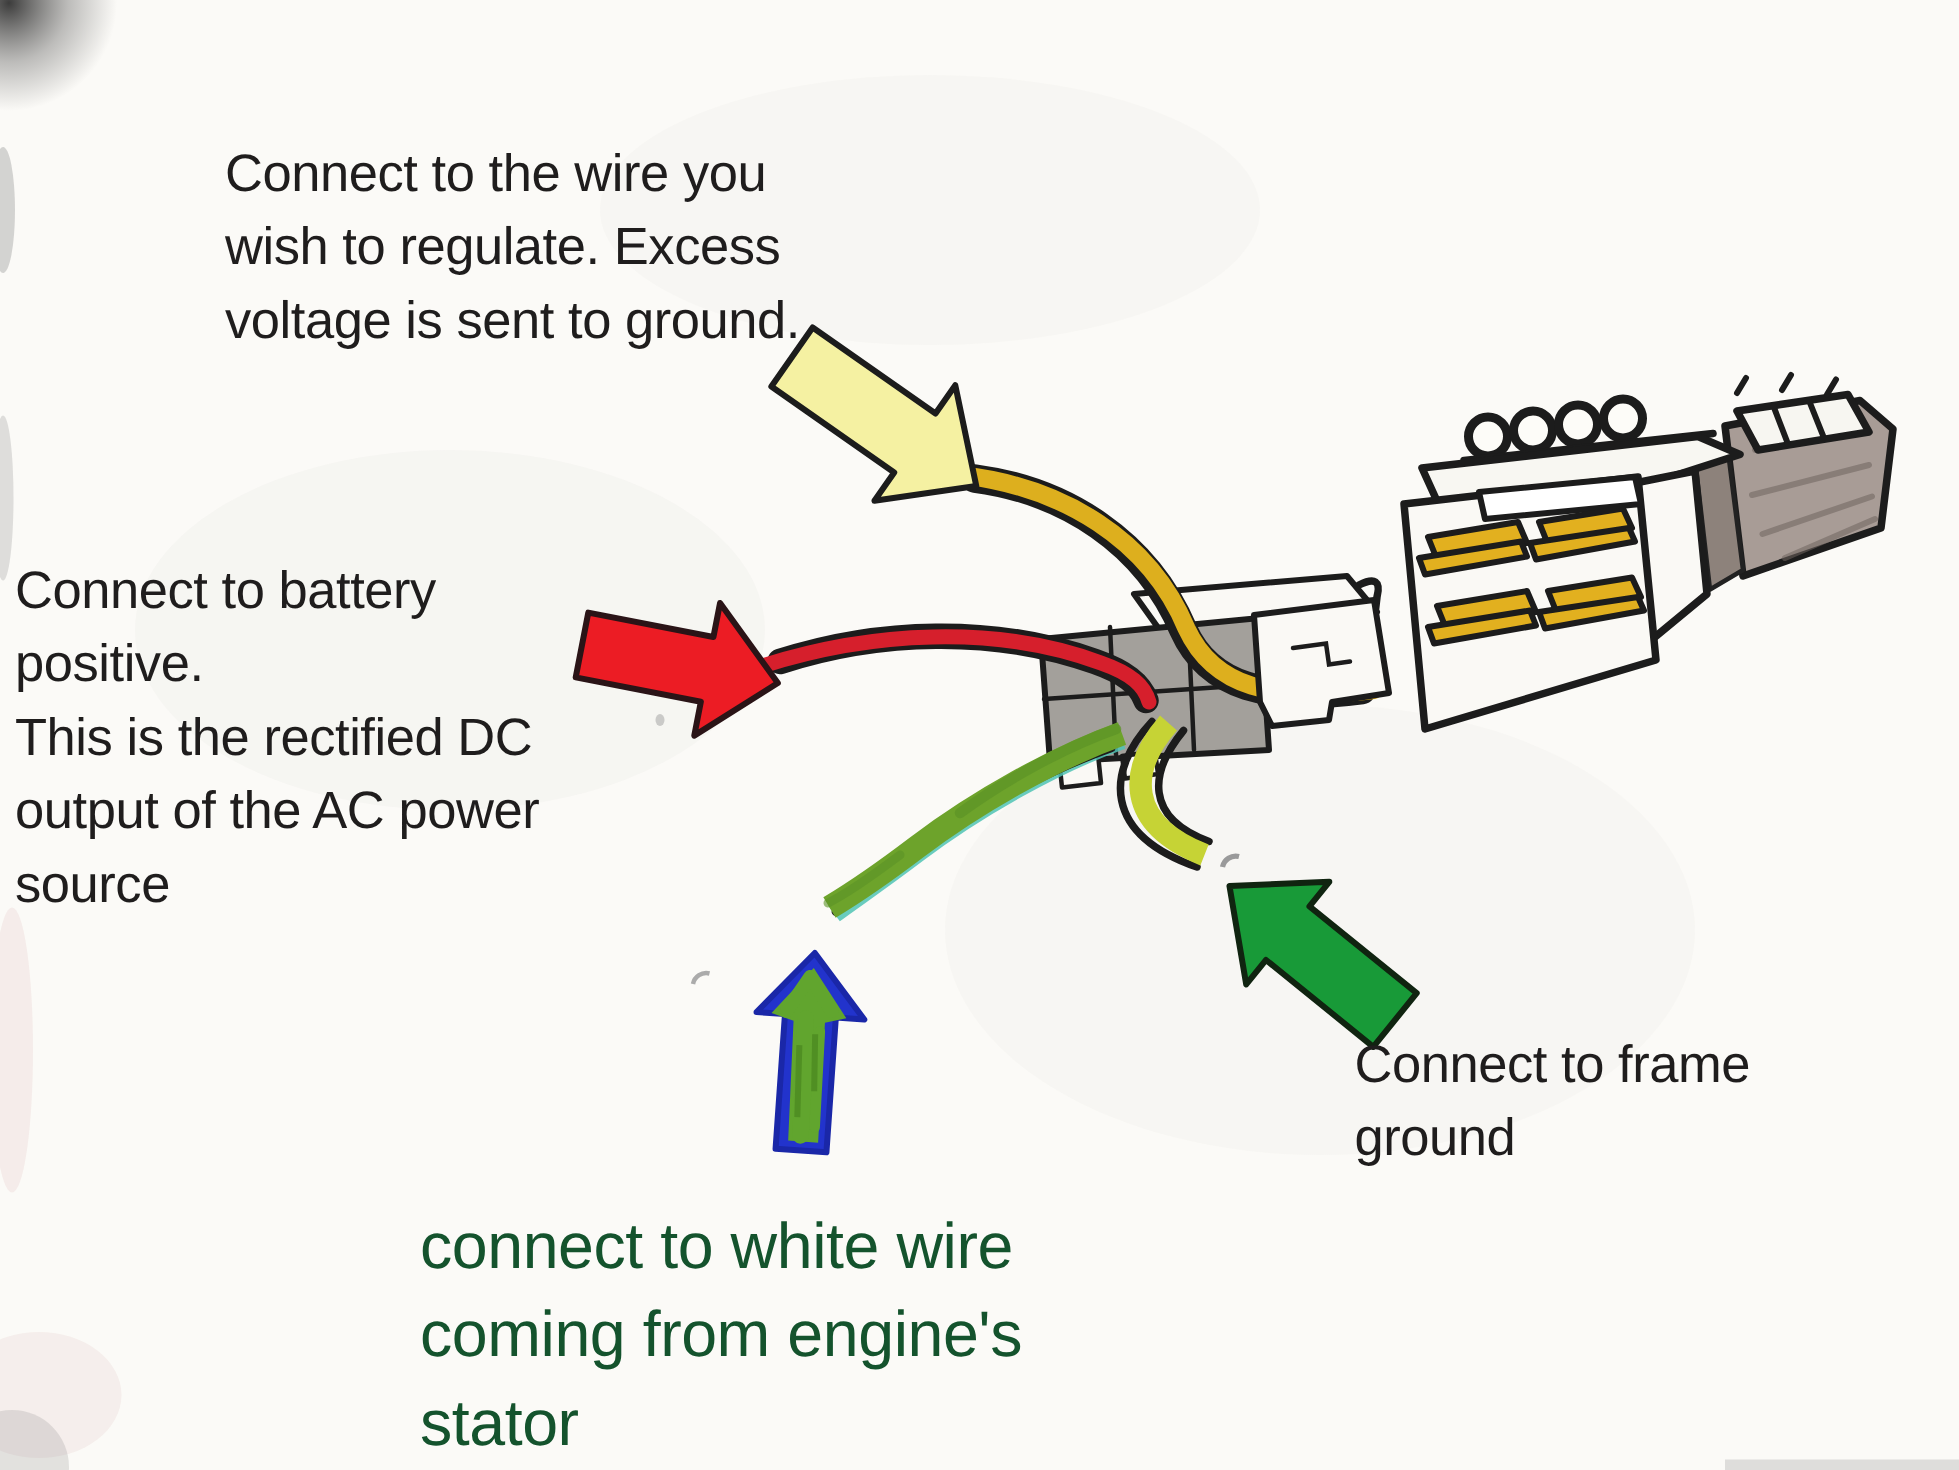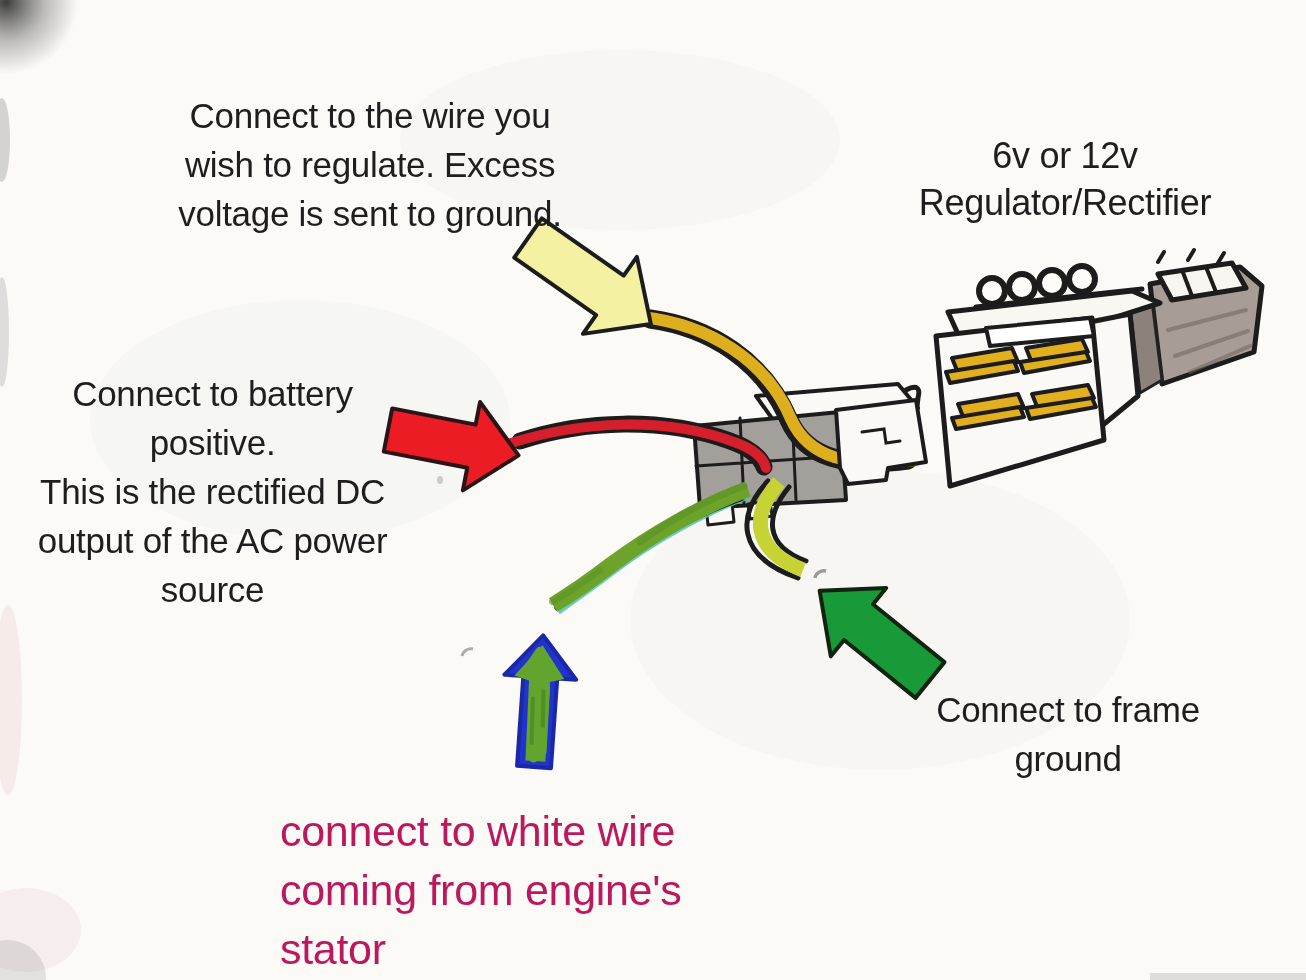--- a/index.html
+++ b/index.html
@@ -10,26 +10,26 @@
     position:relative;overflow:hidden;
   }
   .canvas{position:absolute;inset:0;}
   svg.draw{position:absolute;left:0;top:0;}
   .label{
     position:absolute;
     white-space:pre-line;
     color:#1f1d1d;
     letter-spacing:-0.3px;
   }
-  .label.center{text-align:center;}
+  .label.center{}
   #ann-regulate{left:150px;top:91px;width:440px;font-size:35px;line-height:49px;}
   #lbl-title{left:880px;top:132px;width:370px;font-size:36px;line-height:47px;}
   #ann-battery{left:10px;top:369px;width:405px;font-size:35px;line-height:49px;}
   #ann-ground{left:903px;top:685px;width:330px;font-size:35px;line-height:49px;}
-  #ann-stator{left:280px;top:802px;width:480px;font-size:43px;line-height:59px;color:#be185d;text-align:left;}
+  #ann-stator{left:280px;top:802px;width:480px;font-size:43px;line-height:59px;color:#14532d;text-align:left;}
 </style>
 </head>
 <body>
 
 <div class="canvas">
 
   <svg class="draw" width="1306" height="980" viewBox="0 0 1306 980" xmlns="http://www.w3.org/2000/svg">
 
     <defs>
       <radialGradient id="cornerDark" cx="0.5" cy="0.5" r="0.5">
@@ -164,22 +164,20 @@
         </g>
         <path d="M22,-4 L70,-6 M40,6 L78,4" stroke="#4c8a20" stroke-width="4" fill="none" opacity="0.8"></path>
       </g>
     </g>
   </svg>
 
   <div class="label center" id="ann-regulate">Connect to the wire you
 wish to regulate. Excess
 voltage is sent to ground.</div>
 
-  <div class="label center" id="lbl-title">6v or 12v
-Regulator/Rectifier</div>
 
   <div class="label center" id="ann-ground">Connect to frame
 ground</div>
 
   <div class="label center" id="ann-battery">Connect to battery
 positive.
 This is the rectified DC
 output of the AC power
 source</div>
 

